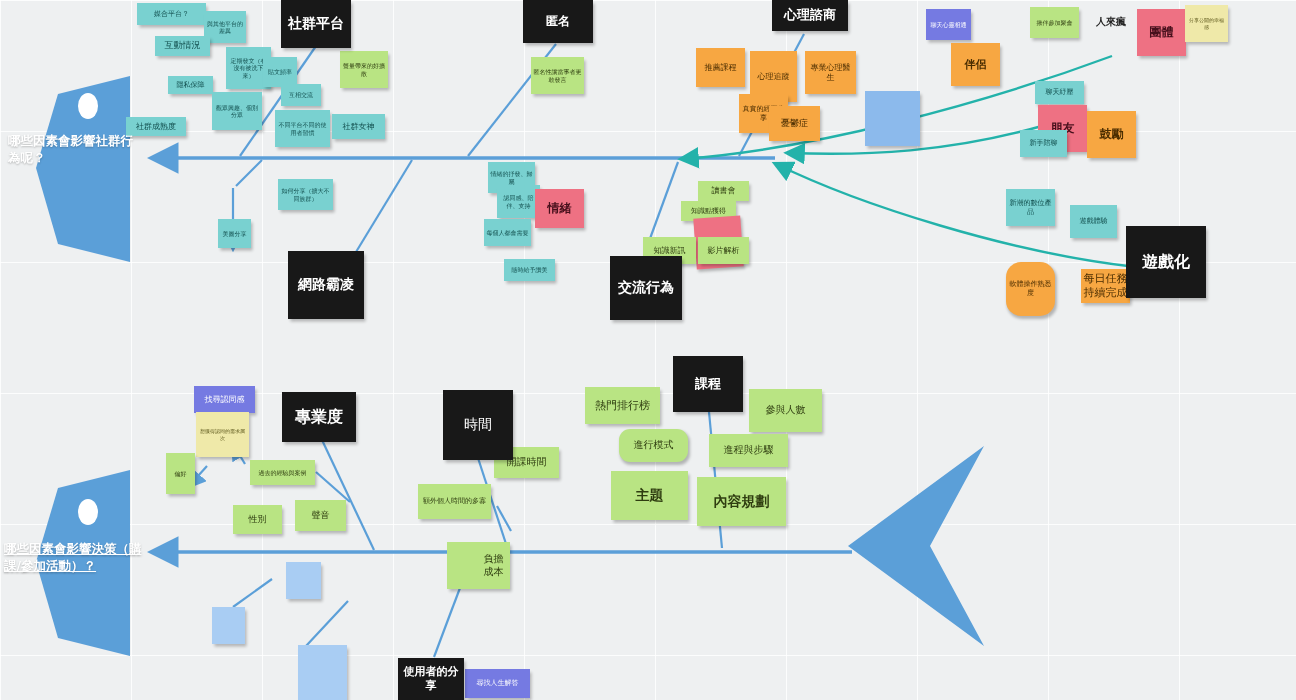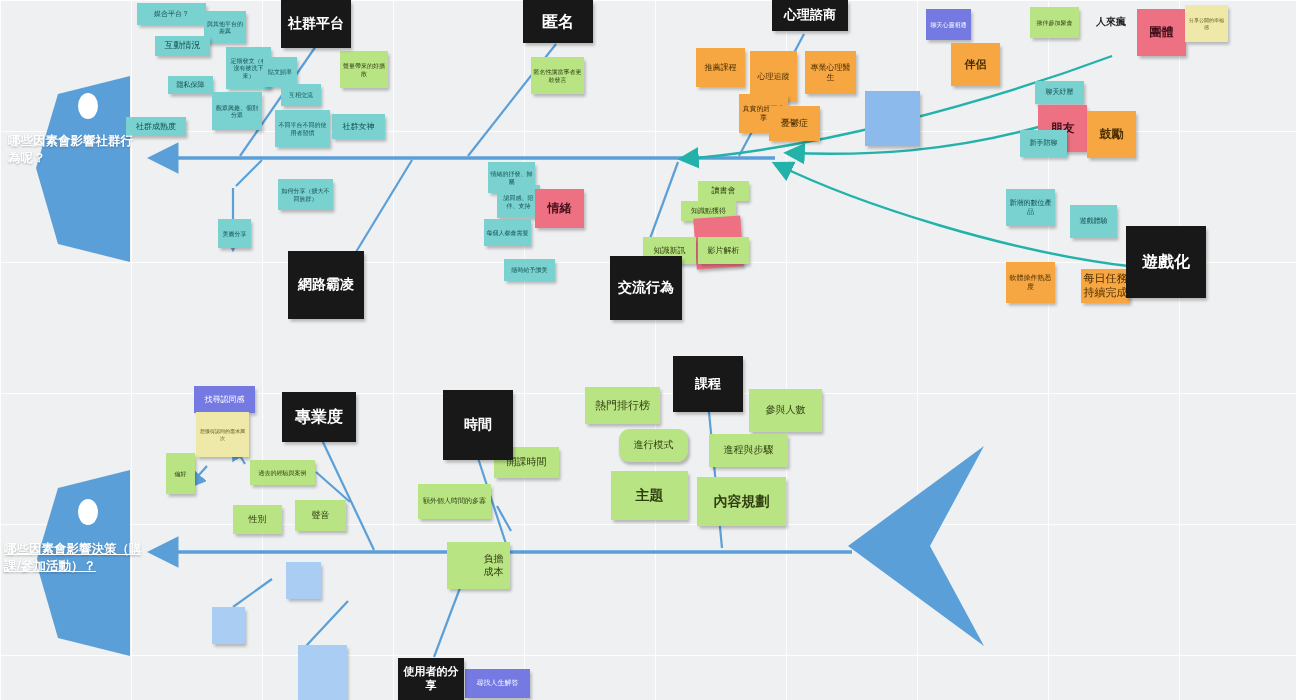--- a/index.html
+++ b/index.html
@@ -119,21 +119,21 @@
       <div class="note plain" style="left: 1088px; top: 12px; width: 46px; height: 20px; font-size: 10px; background: transparent; color: rgb(34, 34, 34); font-weight: 700;">人來瘋</div>
       <div class="note pink" style="left: 1137px; top: 9px; width: 49px; height: 47px; font-size: 12px; background: rgb(238, 113, 131); color: rgb(71, 16, 28); font-weight: 700;">團體</div>
       <div class="note yellow" style="left: 1185px; top: 5px; width: 43px; height: 37px; font-size: 5px; background: rgb(239, 233, 169); color: rgb(95, 90, 30);">分享公開的幸福感</div>
       <div class="note orange" style="left: 951px; top: 43px; width: 49px; height: 43px; font-size: 11px; background: rgb(247, 167, 66); color: rgb(74, 45, 0); font-weight: 700;">伴侶</div>
       <div class="note teal" style="left: 1035px; top: 81px; width: 49px; height: 23px; font-size: 7px; background: rgb(121, 209, 208); color: rgb(18, 79, 78);">聊天紓壓</div>
       <div class="note pink" style="left: 1038px; top: 105px; width: 49px; height: 47px; font-size: 12px; background: rgb(238, 113, 131); color: rgb(71, 16, 28); font-weight: 700;">朋友</div>
       <div class="note orange" style="left: 1087px; top: 111px; width: 49px; height: 47px; font-size: 12px; background: rgb(247, 167, 66); color: rgb(74, 45, 0); font-weight: 700;">鼓勵</div>
       <div class="note teal" style="left: 1020px; top: 130px; width: 47px; height: 27px; font-size: 7px; background: rgb(121, 209, 208); color: rgb(18, 79, 78);">新手陪聊</div>
       <div class="note teal" style="left: 1006px; top: 189px; width: 49px; height: 37px; font-size: 7px; background: rgb(121, 209, 208); color: rgb(18, 79, 78);">新潮的數位產品</div>
       <div class="note teal" style="left: 1070px; top: 205px; width: 47px; height: 33px; font-size: 7px; background: rgb(121, 209, 208); color: rgb(18, 79, 78);">遊戲體驗</div>
-      <div class="note orange" style="left: 1006px; top: 262px; width: 49px; height: 41px; font-size: 7px; background: rgb(247, 167, 66); color: rgb(74, 45, 0);">軟體操作熟悉度</div>
+      <div class="note orange" style="left: 1006px; top: 262px; width: 49px; height: 54px; font-size: 7px; background: rgb(247, 167, 66); color: rgb(74, 45, 0); border-radius: 15px;">軟體操作熟悉度</div>
       <div class="note orange" style="left: 1081px; top: 269px; width: 49px; height: 34px; font-size: 11px; background: rgb(247, 167, 66); color: rgb(74, 45, 0);">每日任務持續完成</div>
       <div class="note indigo" style="left: 194px; top: 386px; width: 61px; height: 27px; font-size: 8px; background: rgb(117, 122, 226); color: rgb(255, 255, 255);">找尋認同感</div>
       <div class="note yellow" style="left: 196px; top: 412px; width: 53px; height: 45px; font-size: 5px; background: rgb(239, 233, 169); color: rgb(95, 90, 30);">想獲得認同的需求層次</div>
       <div class="note green" style="left: 166px; top: 453px; width: 29px; height: 41px; font-size: 6px; background: rgb(185, 228, 131); color: rgb(47, 61, 16);">偏好</div>
       <div class="note green" style="left: 250px; top: 460px; width: 65px; height: 25px; font-size: 6px; background: rgb(185, 228, 131); color: rgb(47, 61, 16);">過去的經驗與案例</div>
       <div class="note green" style="left: 233px; top: 505px; width: 49px; height: 29px; font-size: 9px; background: rgb(185, 228, 131); color: rgb(47, 61, 16);">性別</div>
       <div class="note green" style="left: 295px; top: 500px; width: 51px; height: 31px; font-size: 9px; background: rgb(185, 228, 131); color: rgb(47, 61, 16);">聲音</div>
       <div class="note green" style="left: 494px; top: 447px; width: 65px; height: 31px; font-size: 10px; background: rgb(185, 228, 131); color: rgb(47, 61, 16);">開課時間</div>
       <div class="note green" style="left: 418px; top: 484px; width: 73px; height: 35px; font-size: 7px; background: rgb(185, 228, 131); color: rgb(47, 61, 16);">額外個人時間的多寡</div>
       <div class="note green" style="left: 585px; top: 387px; width: 75px; height: 37px; font-size: 11px; background: rgb(185, 228, 131); color: rgb(47, 61, 16);">熱門排行榜</div>
@@ -141,27 +141,27 @@
       <div class="note green" style="left: 611px; top: 471px; width: 77px; height: 49px; font-size: 14px; background: rgb(185, 228, 131); color: rgb(47, 61, 16); font-weight: 700;">主題</div>
       <div class="note green" style="left: 697px; top: 477px; width: 89px; height: 49px; font-size: 14px; background: rgb(185, 228, 131); color: rgb(47, 61, 16); font-weight: 700;">內容規劃</div>
       <div class="note green" style="left: 749px; top: 389px; width: 73px; height: 43px; font-size: 10px; background: rgb(185, 228, 131); color: rgb(47, 61, 16);">參與人數</div>
       <div class="note green" style="left: 709px; top: 434px; width: 79px; height: 33px; font-size: 10px; background: rgb(185, 228, 131); color: rgb(47, 61, 16);">進程與步驟</div>
       <div class="note green" style="left: 447px; top: 542px; width: 63px; height: 47px; font-size: 10px; background: rgb(185, 228, 131); color: rgb(47, 61, 16); padding-left: 32px;">負擔成本</div>
       <div class="note blue2" style="left: 286px; top: 562px; width: 35px; height: 37px; font-size: 8px; background: rgb(169, 205, 243); color: rgb(28, 58, 94);"></div>
       <div class="note blue2" style="left: 212px; top: 607px; width: 33px; height: 37px; font-size: 8px; background: rgb(169, 205, 243); color: rgb(28, 58, 94);"></div>
       <div class="note blue2" style="left: 298px; top: 645px; width: 49px; height: 55px; font-size: 8px; background: rgb(169, 205, 243); color: rgb(28, 58, 94);"></div>
       <div class="note indigo" style="left: 465px; top: 669px; width: 65px; height: 29px; font-size: 7px; background: rgb(117, 122, 226); color: rgb(255, 255, 255);">尋找人生解答</div>
       <div class="note cat" style="left: 281px; top: 0px; width: 70px; height: 48px; font-size: 14px; background: rgb(24, 24, 24); color: rgb(255, 255, 255); font-weight: 700;">社群平台</div>
-      <div class="note cat" style="left: 523px; top: 0px; width: 70px; height: 43px; font-size: 16px; background: rgb(24, 24, 24); color: rgb(255, 255, 255); font-weight: 700;">匿名</div>
+      <div class="note cat" style="left: 523px; top: 0px; width: 70px; height: 43px; font-size: 12px; background: rgb(24, 24, 24); color: rgb(255, 255, 255); font-weight: 700;">匿名</div>
       <div class="note cat" style="left: 772px; top: 0px; width: 76px; height: 31px; font-size: 13px; background: rgb(24, 24, 24); color: rgb(255, 255, 255); font-weight: 700;">心理諮商</div>
       <div class="note cat" style="left: 288px; top: 251px; width: 76px; height: 68px; font-size: 14px; background: rgb(24, 24, 24); color: rgb(255, 255, 255); font-weight: 700;">網路霸凌</div>
       <div class="note cat" style="left: 610px; top: 256px; width: 72px; height: 64px; font-size: 14px; background: rgb(24, 24, 24); color: rgb(255, 255, 255); font-weight: 700;">交流行為</div>
       <div class="note cat" style="left: 1126px; top: 226px; width: 80px; height: 72px; font-size: 16px; background: rgb(24, 24, 24); color: rgb(255, 255, 255); font-weight: 700;">遊戲化</div>
       <div class="note cat" style="left: 282px; top: 392px; width: 74px; height: 50px; font-size: 16px; background: rgb(24, 24, 24); color: rgb(255, 255, 255); font-weight: 700;">專業度</div>
-      <div class="note cat" style="left: 443px; top: 390px; width: 70px; height: 70px; font-size: 14px; background: rgb(24, 24, 24); color: rgb(255, 255, 255); font-weight: 700;">時間</div>
+      <div class="note cat" style="left: 443px; top: 390px; width: 70px; height: 70px; font-size: 14px; background: rgb(24, 24, 24); color: rgb(255, 255, 255); font-weight: 400;">時間</div>
       <div class="note cat" style="left: 673px; top: 356px; width: 70px; height: 56px; font-size: 13px; background: rgb(24, 24, 24); color: rgb(255, 255, 255); font-weight: 700;">課程</div>
       <div class="note cat" style="left: 398px; top: 658px; width: 66px; height: 42px; font-size: 11px; background: rgb(24, 24, 24); color: rgb(255, 255, 255); font-weight: 700;">使用者的分享</div>
     </div>
 
   <div class="question" id="q-top">哪些因素會影響社群行為呢？</div>
   <div class="question" id="q-bottom">哪些因素會影響決策（購課/參加活動）？</div>
 
 </div>
 
 </body></html>

